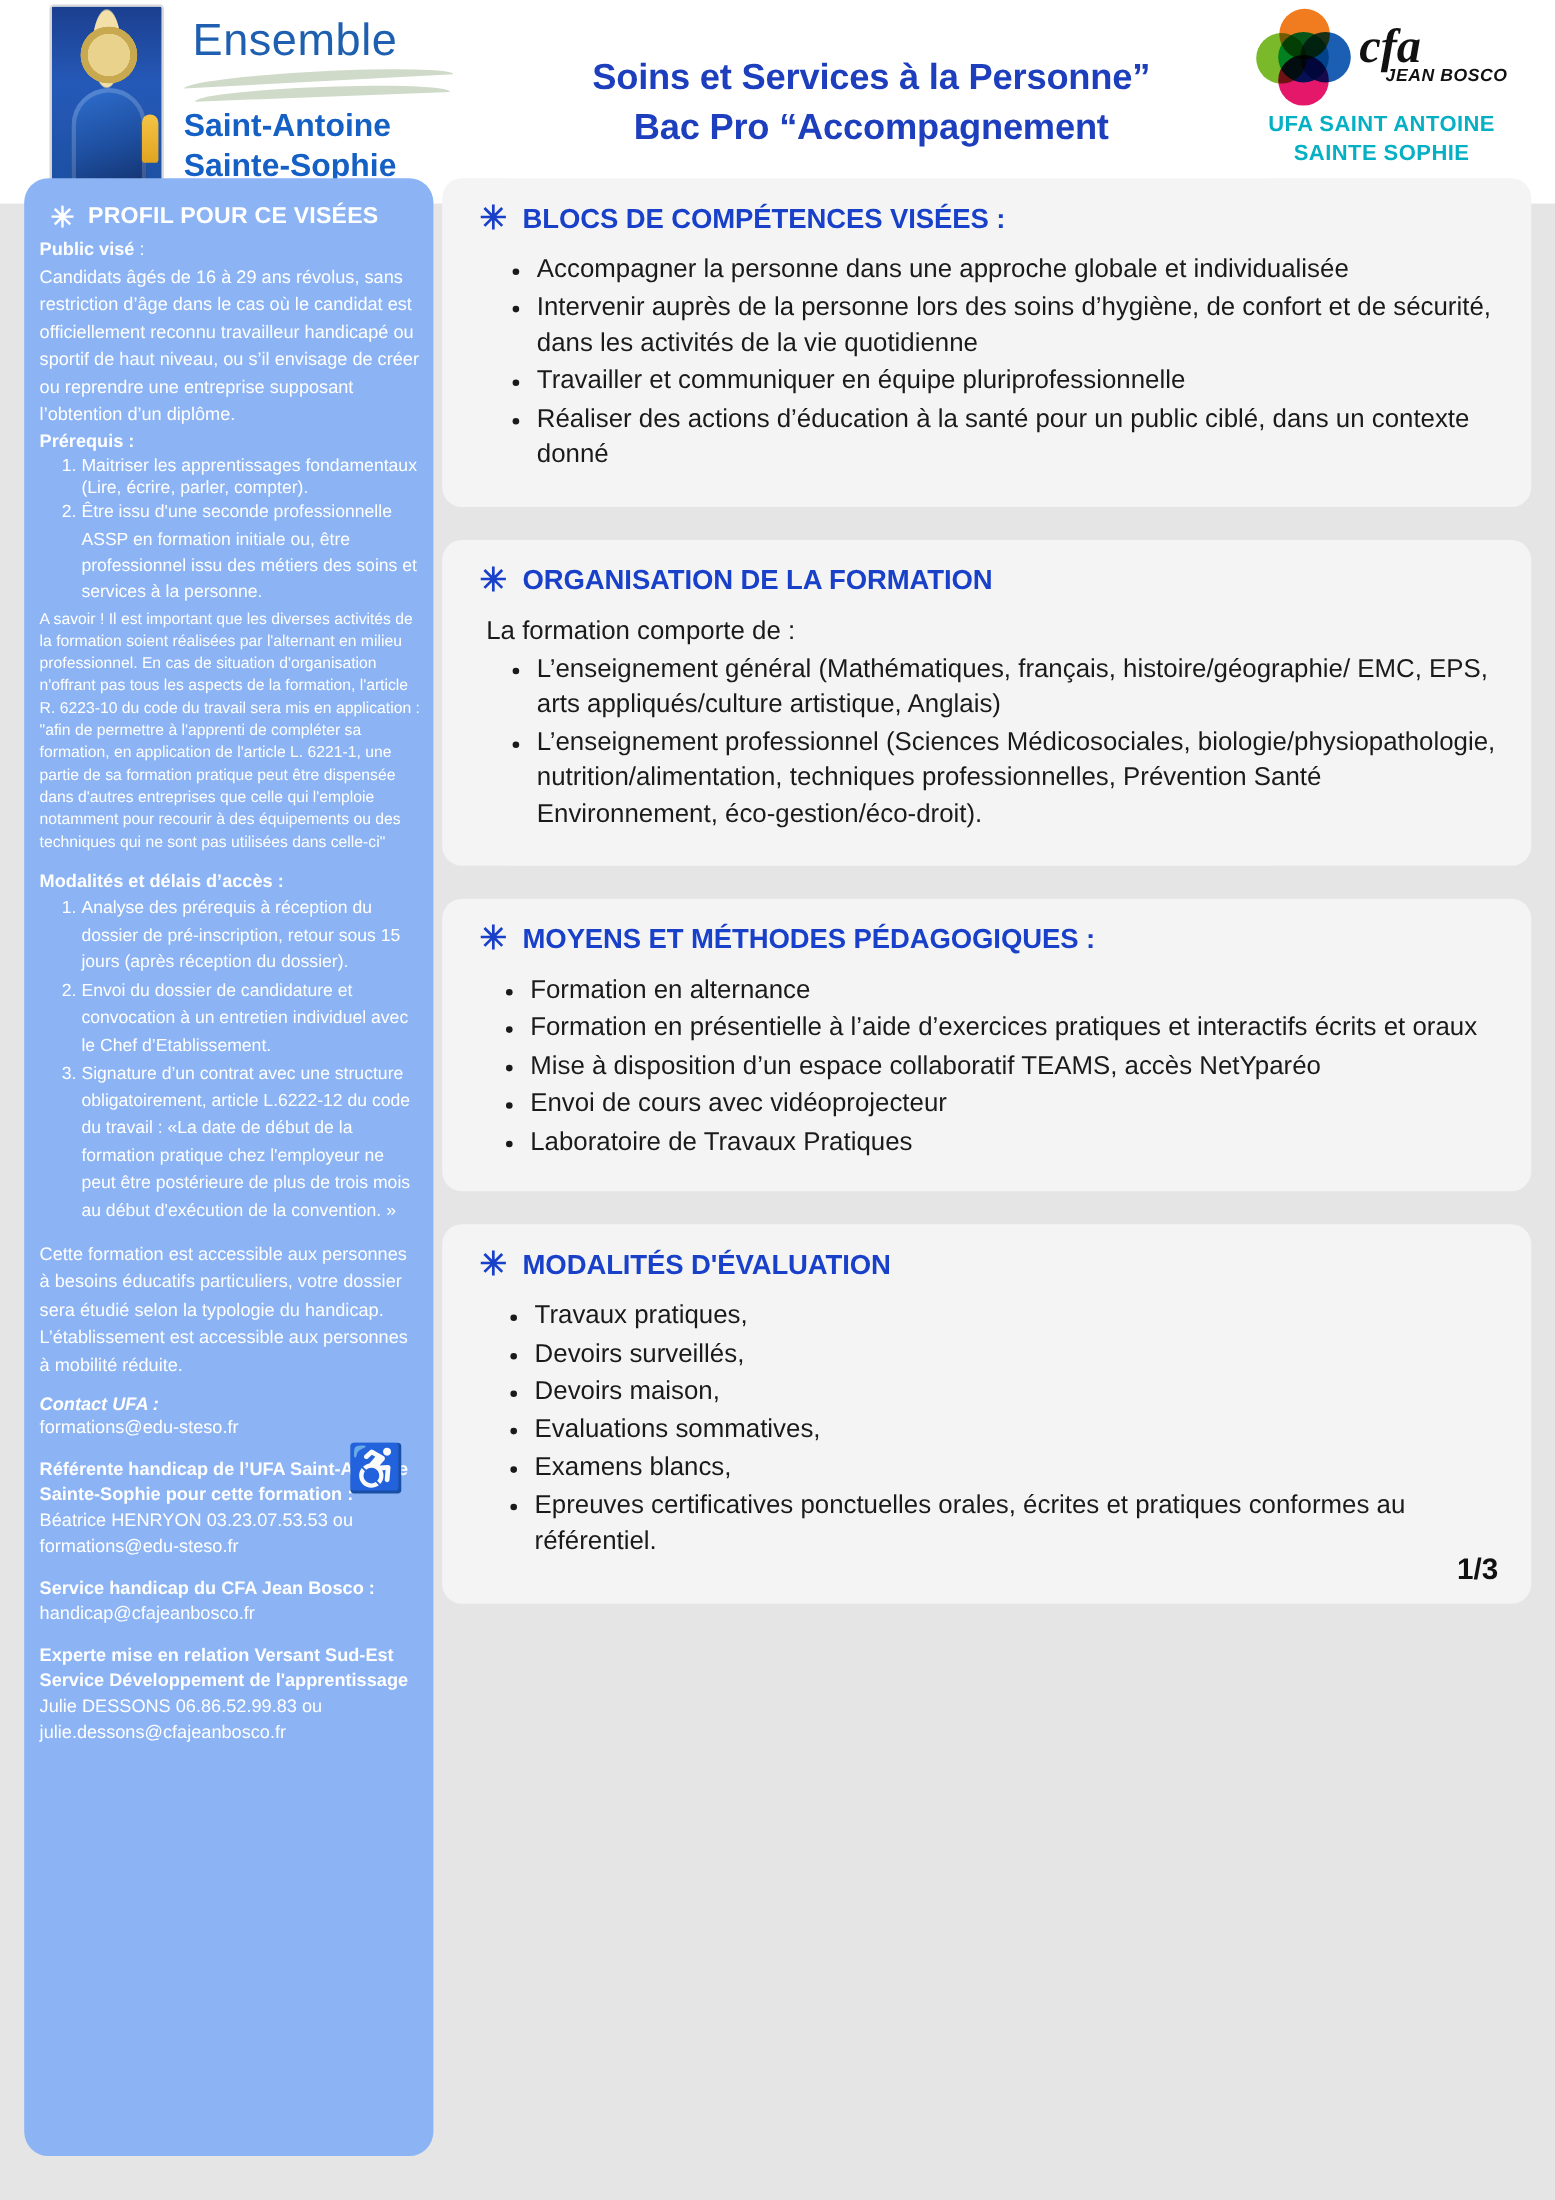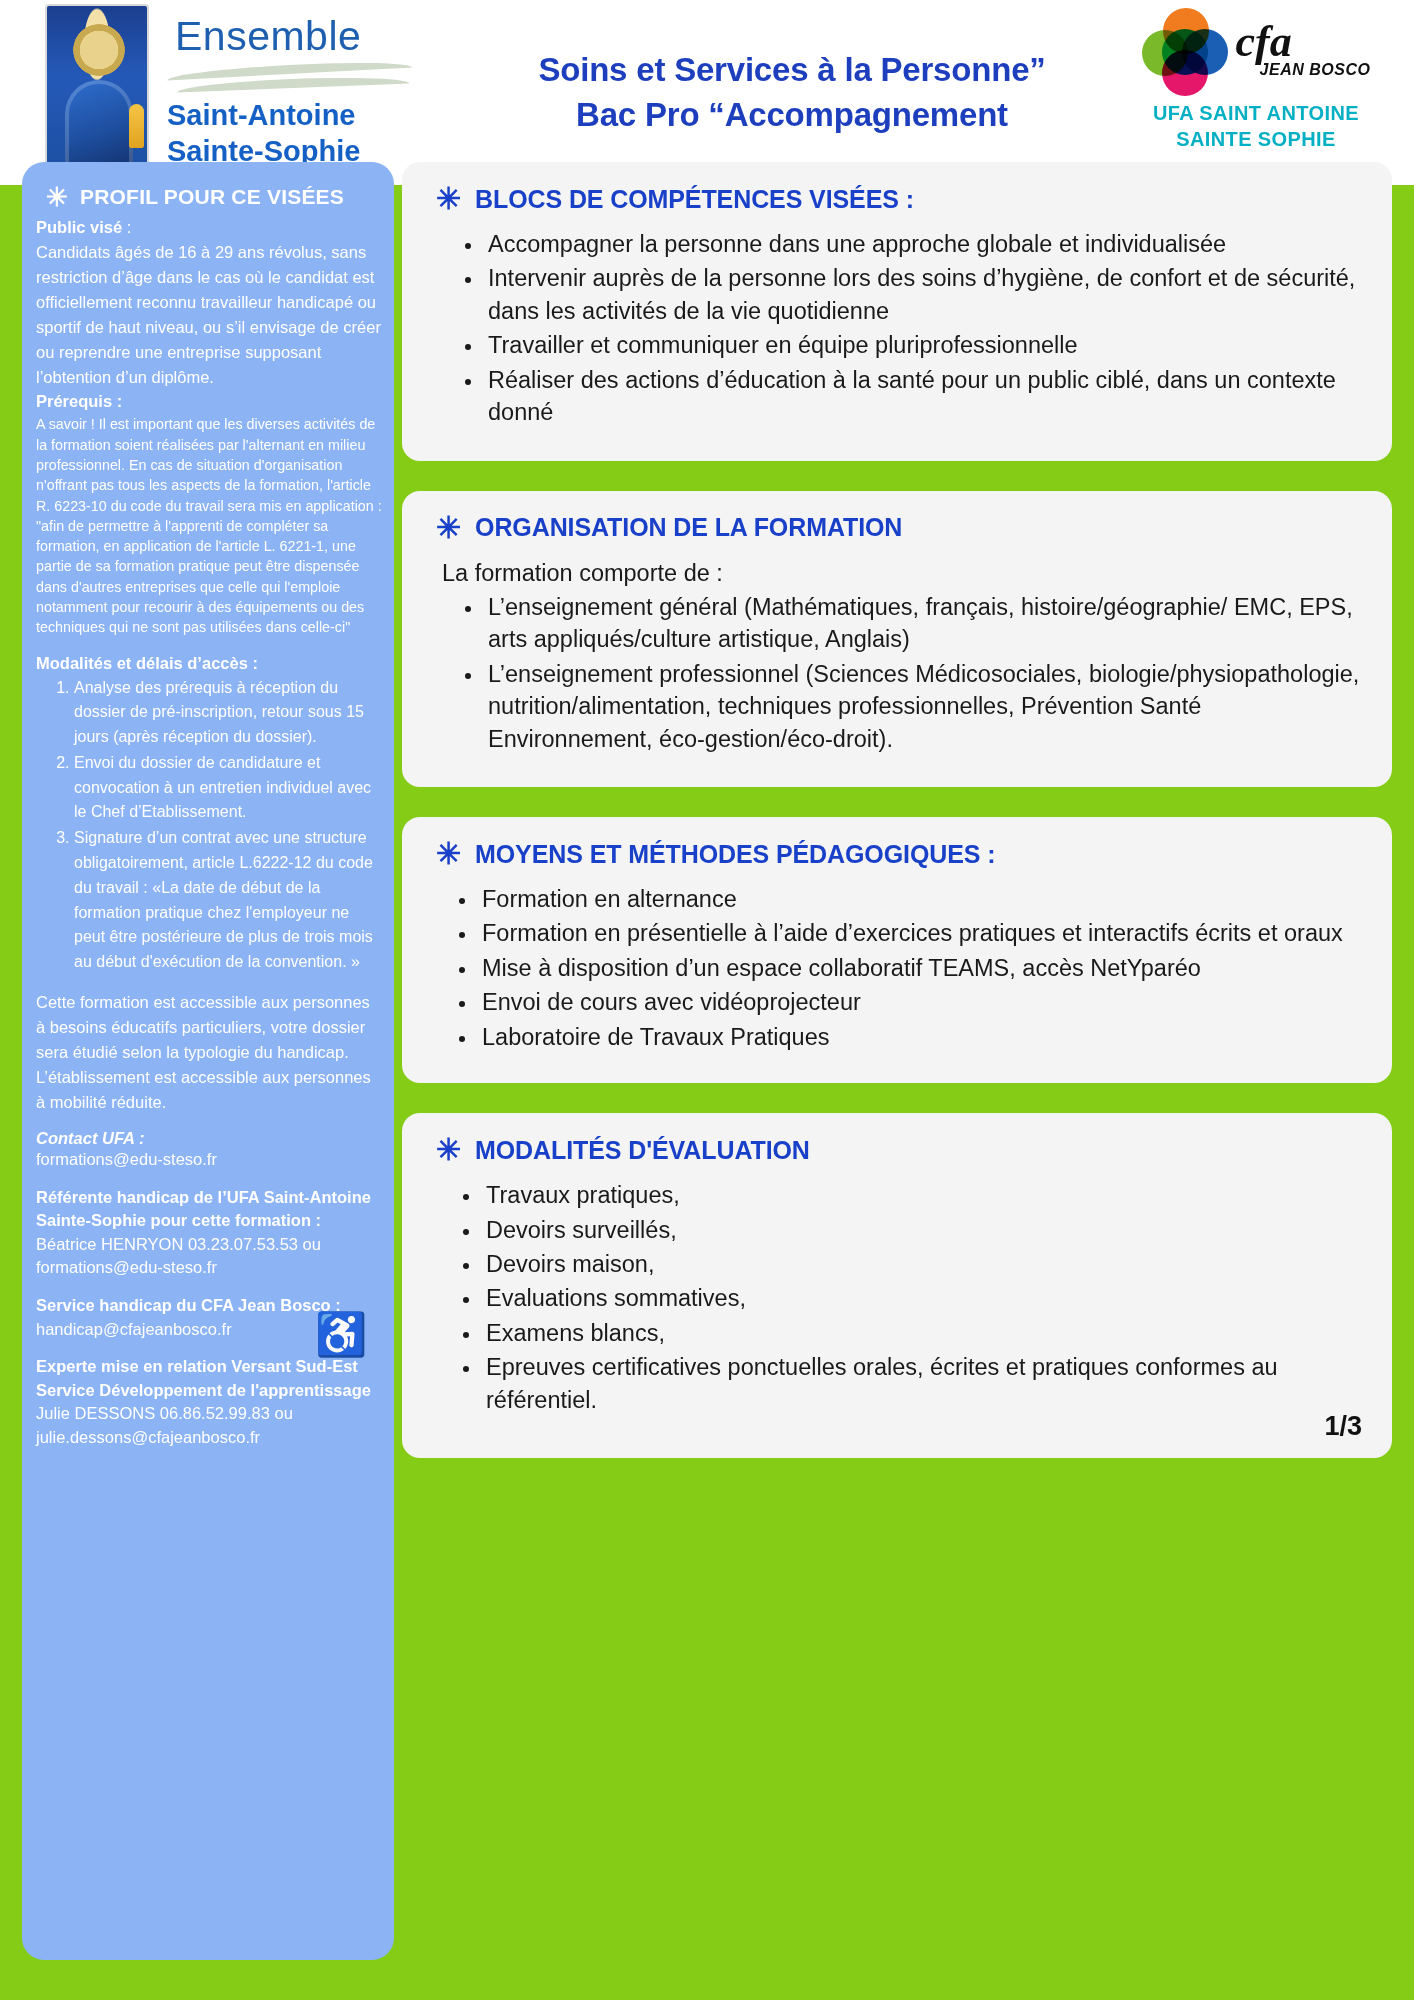--- a/index.html
+++ b/index.html
@@ -7,21 +7,21 @@
     width: 1414px;
     height: 2000px;
     background: #ffffff;
     font-family: "Liberation Sans", sans-serif;
     overflow: hidden;
   }
   .page {
     position: relative;
     width: 1414px;
     height: 2000px;
-    background: #84cc16;
+    background: #e5e5e5;
   }
 
   
   .header {
     position: absolute;
     top: 0; left: 0;
     width: 1414px;
     height: 185px;
     display: flex;
     align-items: center;
@@ -339,20 +339,24 @@
       <span class="star">✳</span>
       <span>PROFIL POUR CE VISÉES</span>
     </div>
 
     <div class="sb-h">
       <span>Public visé</span><span style="font-weight:300"> :</span>
     </div>
     <div class="sb-p">Candidats âgés de 16 à 29 ans révolus, sans restriction d’âge dans le cas où le candidat est officiellement reconnu travailleur handicapé ou sportif de haut niveau, ou s’il envisage de créer ou reprendre une entreprise supposant l’obtention d’un diplôme.</div>
 
     <div class="sb-h">Prérequis :</div>
+    <ol class="sb-ol tight">
+      <li>Maitriser les apprentissages fondamentaux (Lire, écrire, parler, compter).</li>
+      <li style="line-height:1.52">Être issu d'une seconde professionnelle ASSP en formation initiale ou, être professionnel issu des métiers des soins et services à la personne.</li>
+    </ol>
 
     <div class="sb-small">A savoir ! Il est important que les diverses activités de la formation soient réalisées par l'alternant en milieu professionnel. En cas de situation d'organisation n'offrant pas tous les aspects de la formation, l'article R. 6223-10 du code du travail sera mis en application : "afin de permettre à l'apprenti de compléter sa formation, en application de l'article L. 6221-1, une partie de sa formation pratique peut être dispensée dans d'autres entreprises que celle qui l'emploie notamment pour recourir à des équipements ou des techniques qui ne sont pas utilisées dans celle-ci"</div>
 
     <div class="sb-gap"></div>
     <div class="sb-h">Modalités et délais d’accès :</div>
     <ol class="sb-ol wide">
       <li>Analyse des prérequis à réception du dossier de pré-inscription, retour sous 15 jours (après réception du dossier).</li>
       <li>Envoi du dossier de candidature et convocation à un entretien individuel avec le Chef d’Etablissement.</li>
       <li>Signature d’un contrat avec une structure obligatoirement, article L.6222-12 du code du travail : «La date de début de la formation pratique chez l'employeur ne peut être postérieure de plus de trois mois au début d'exécution de la convention. »</li>
     </ol>

